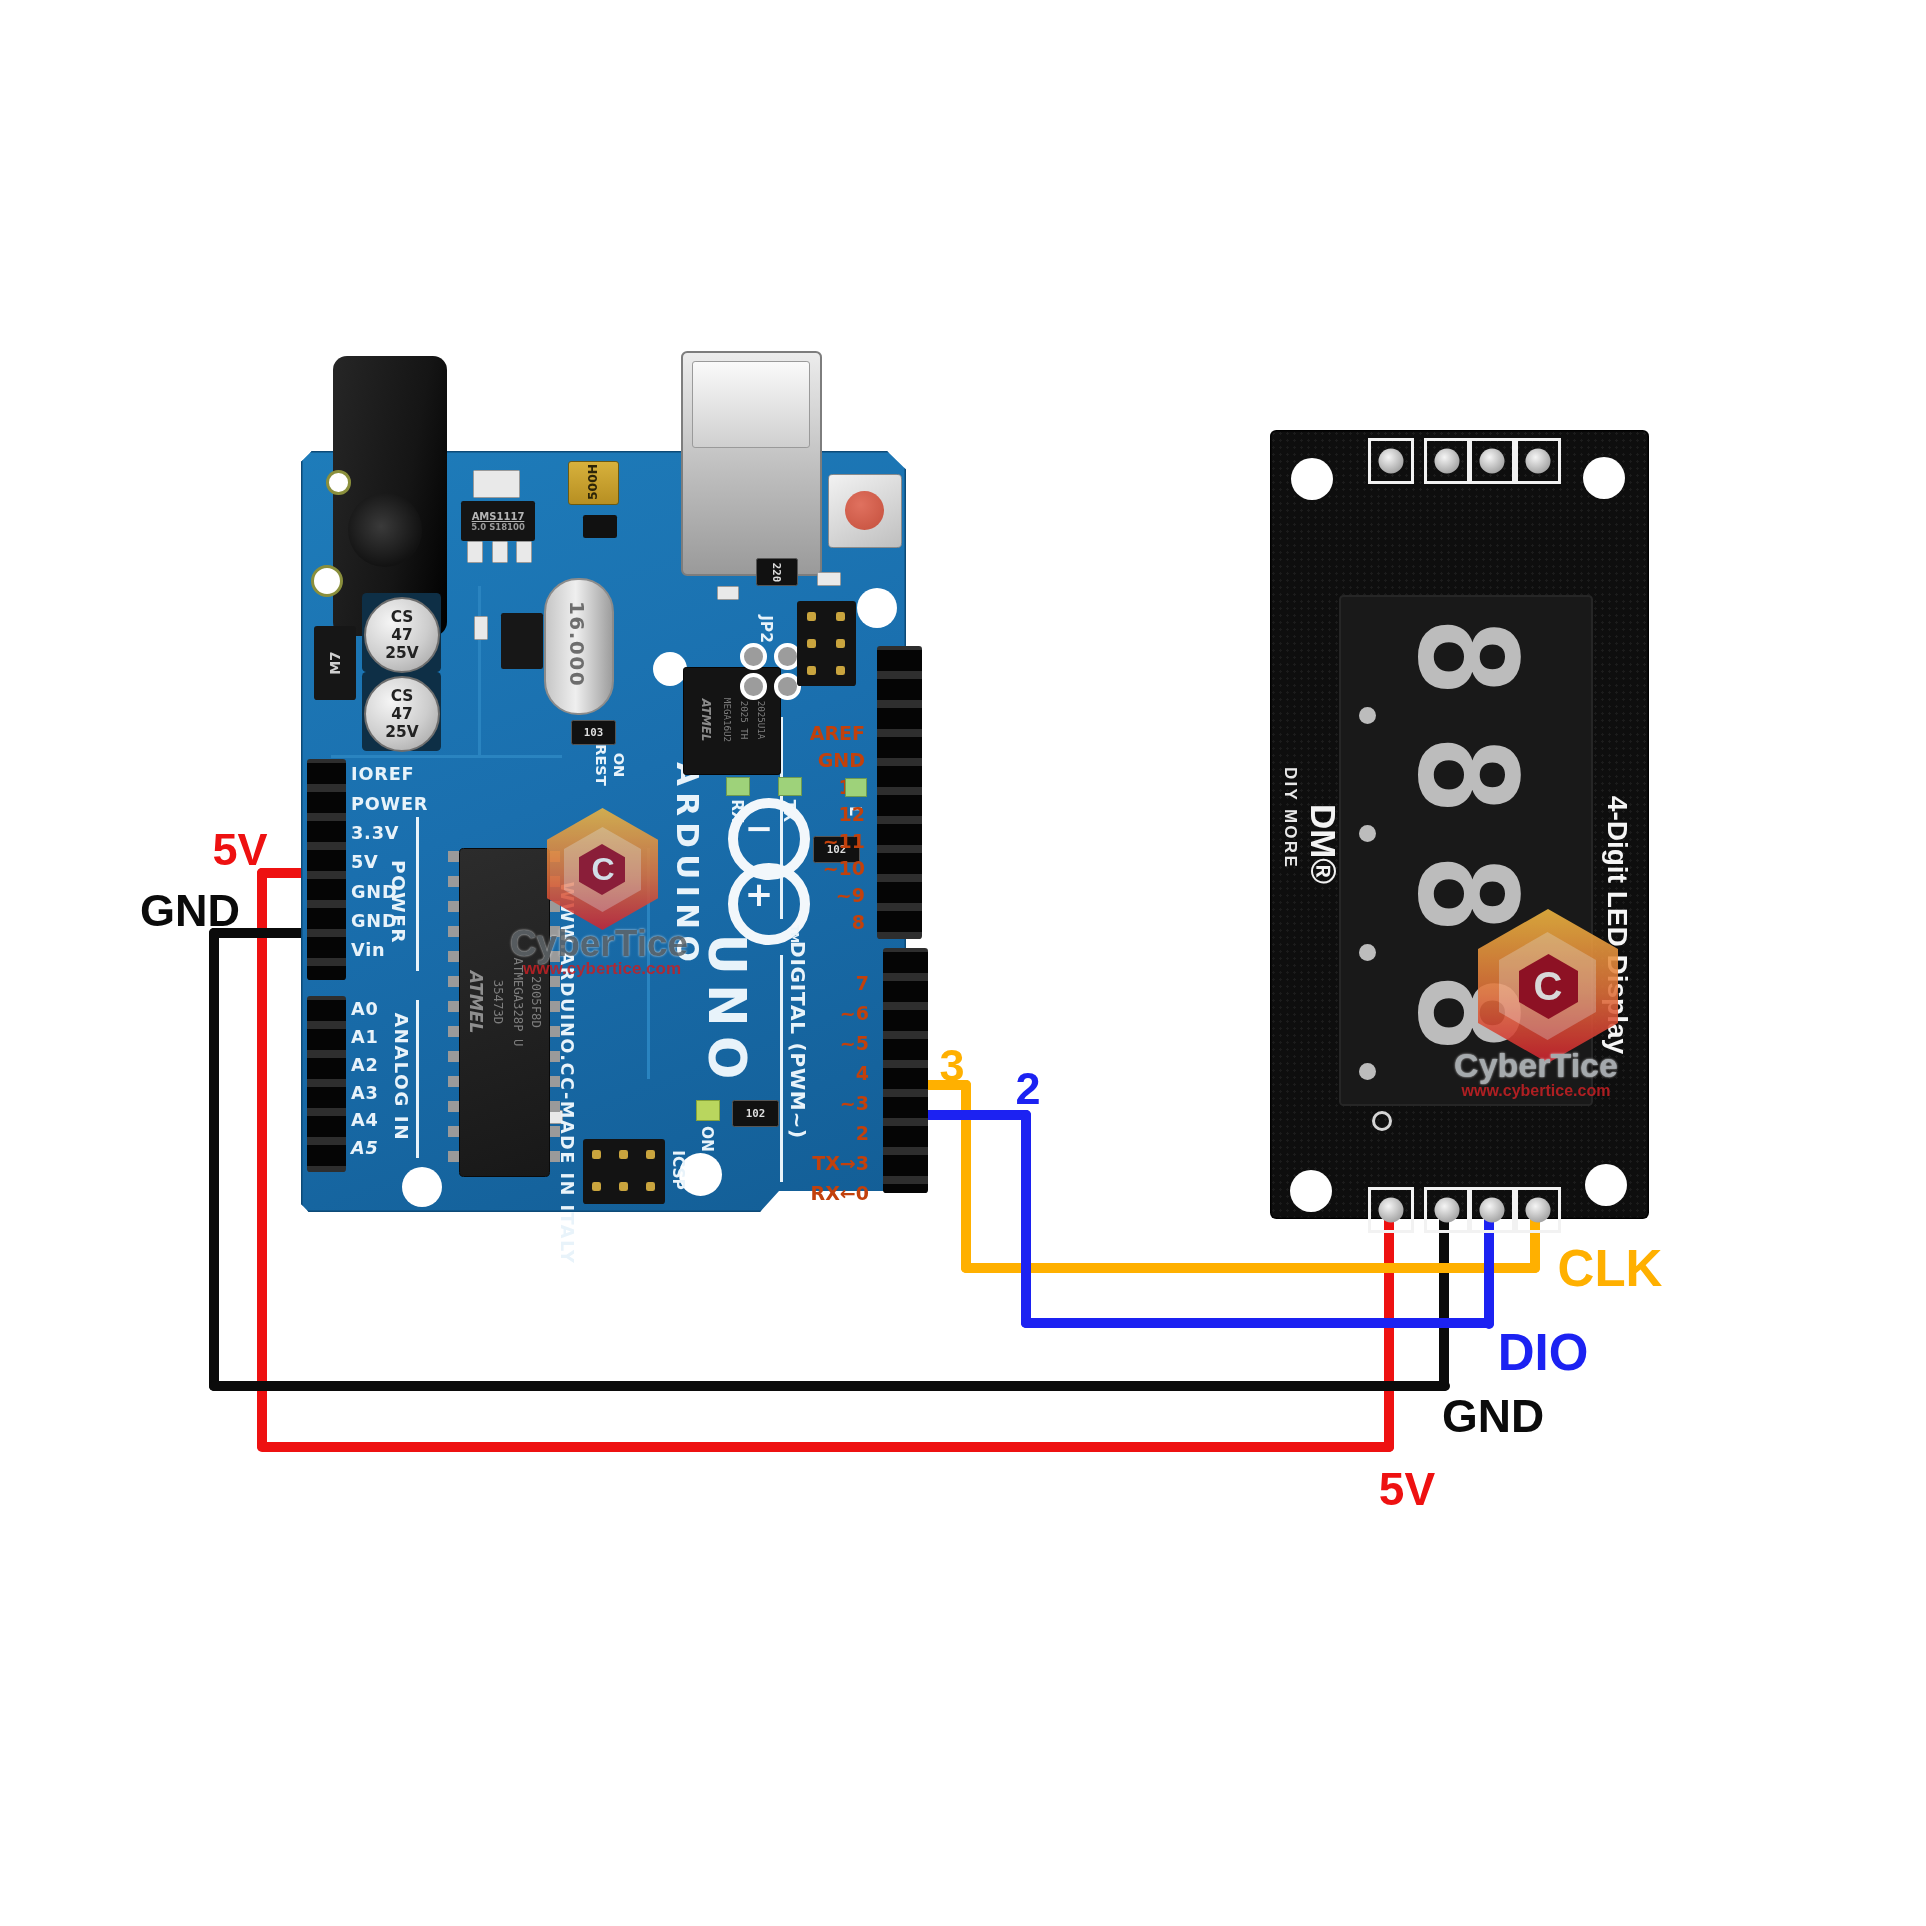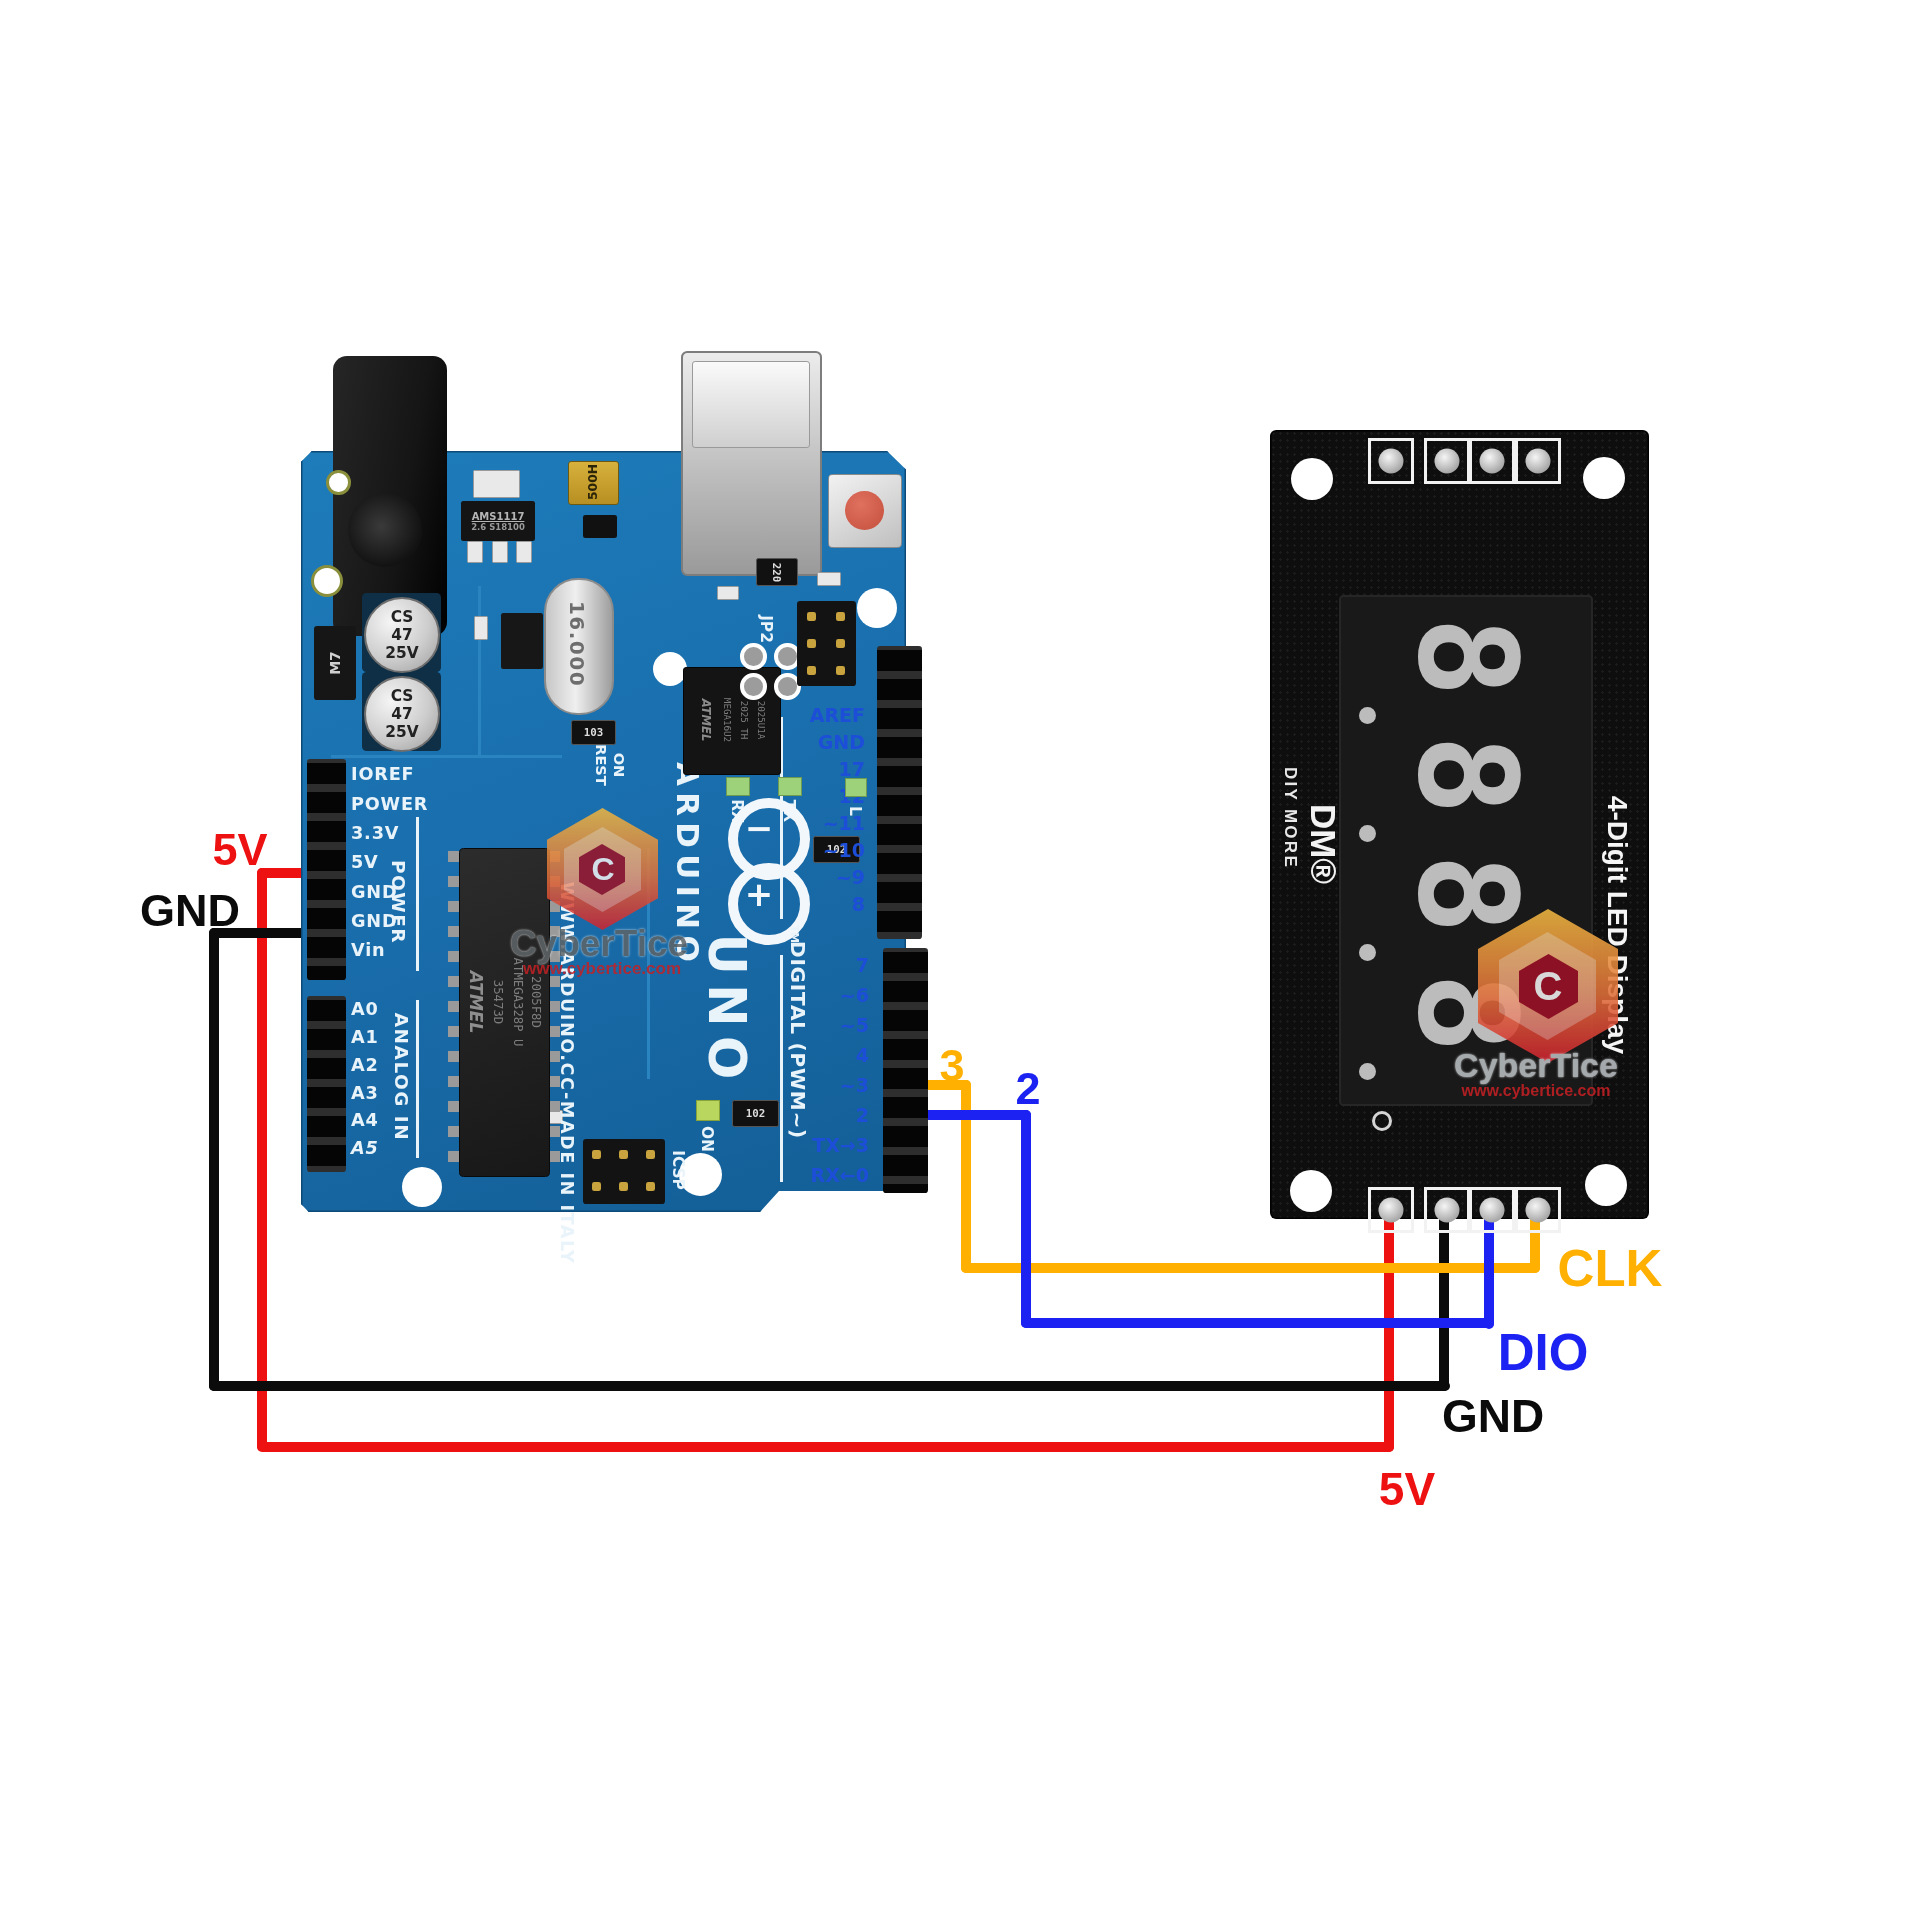--- a/index.html
+++ b/index.html
@@ -10,22 +10,22 @@
   .ctr{position:absolute;transform:translate(-50%,-50%);white-space:nowrap;}
   .rot{position:absolute;transform:translate(-50%,-50%) rotate(90deg);white-space:nowrap;}
   .rotc{position:absolute;transform:translate(-50%,-50%) rotate(-90deg);white-space:nowrap;}
   .wire{position:absolute;border-radius:5.4px;z-index:3;}
   .lbl{position:absolute;transform:translate(-50%,-50%);font-family:"Liberation Sans",sans-serif;
        font-weight:bold;z-index:6;white-space:nowrap;}
   .hole{position:absolute;border-radius:50%;background:#fff;z-index:2;}
   .silk{color:#e8f3fa;font-weight:bold;z-index:2;}
   .pl{position:absolute;transform:translateY(-50%);left:351px;color:#e8f3fa;
       font:bold 17.7px "DejaVu Sans",sans-serif;letter-spacing:0.8px;z-index:2;}
-  .pr{position:absolute;transform:translate(-100%,-50%);color:#1d4ed8;
-      font:bold 19px "DejaVu Sans",sans-serif;z-index:2;}
+  .pr{position:absolute;transform:translate(-100%,-50%);color:#c2410c;
+      font:bold 19px "DejaVu Sans",sans-serif;z-index:2;margin-top:18px;}
   .fh{position:absolute;background:#0d0d0d;border-radius:3.1px;z-index:2;
       background-image:repeating-linear-gradient(180deg,#2e2e2e 0 3.9px,#050505 3.9px 25.4px,#2e2e2e 25.4px 29px);}
   .goldpin{position:absolute;width:9.2px;height:9.2px;border-radius:2.3px;background:#c9a43e;z-index:3;}
   .smd{position:absolute;background:#e9e9e9;border:0.8px solid #9a9a9a;border-radius:1.5px;z-index:2;}
   .rbox{position:absolute;background:#f3f3f0;border:1.5px solid #8b8b8b;border-radius:2.3px;z-index:2;
         display:flex;align-items:center;justify-content:center;}
   .hex{clip-path:polygon(50% 0%,100% 26%,100% 74%,50% 100%,0% 74%,0% 26%);}
   .wmtxt{font-family:"Liberation Sans",sans-serif;font-weight:bold;}
   .dig{position:absolute;transform:translate(-50%,-50%) rotate(90deg);
        font:bold 135px "DejaVu Sans Mono",monospace;color:#bcbcbc;z-index:3;}
@@ -108,21 +108,21 @@
       <span style="font:bold 15.4px 'DejaVu Sans',sans-serif;color:#222;">47</span>
       <span style="font:bold 15.4px 'DejaVu Sans',sans-serif;color:#222;">25V</span>
     </div>
 
     <div class="abs" style="left:314px;top:626px;width:42px;height:74px;background:#161616;border-radius:3.1px;z-index:3;"></div>
     <div class="rotc silk" style="left:335px;top:663px;font-size:14px;color:#cfcfcf;z-index:4;">M7</div>
 
     <div class="abs" style="left:461px;top:501px;width:74px;height:40px;background:#141414;border-radius:2.3px;z-index:3;
                 display:flex;flex-direction:column;align-items:center;justify-content:center;line-height:1.05;">
       <span style="font:bold 10px 'DejaVu Sans',sans-serif;color:#b5b5b5;text-decoration:underline;">AMS1117</span>
-      <span style="font:bold 8.5px 'DejaVu Sans',sans-serif;color:#9a9a9a;">2.6 S18100</span>
+      <span style="font:bold 8.5px 'DejaVu Sans',sans-serif;color:#9a9a9a;">5.0 S18100</span>
     </div>
     <div class="smd" style="left:467px;top:541px;width:14px;height:20px;"></div>
     <div class="smd" style="left:492px;top:541px;width:14px;height:20px;"></div>
     <div class="smd" style="left:516px;top:541px;width:14px;height:20px;"></div>
 
     <div class="smd" style="left:473px;top:470px;width:45px;height:26px;"></div>
     <div class="abs" style="left:583px;top:515px;width:34px;height:23px;background:#111;border-radius:2.3px;z-index:3;"></div>
     <div class="smd" style="left:717px;top:586px;width:20px;height:12.3px;"></div>
     <div class="smd" style="left:817px;top:572px;width:21.6px;height:12.3px;"></div>
     <div class="smd" style="left:539px;top:1110px;width:21.6px;height:12.3px;"></div>

